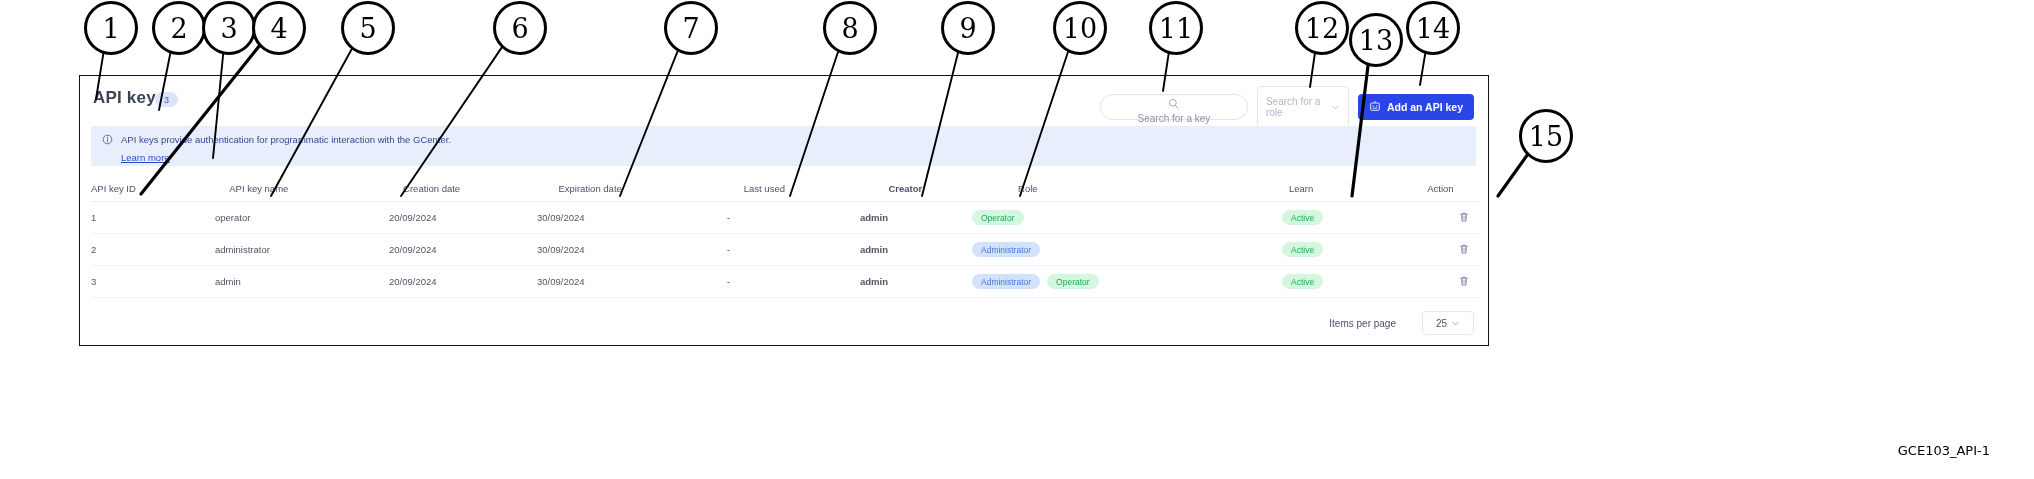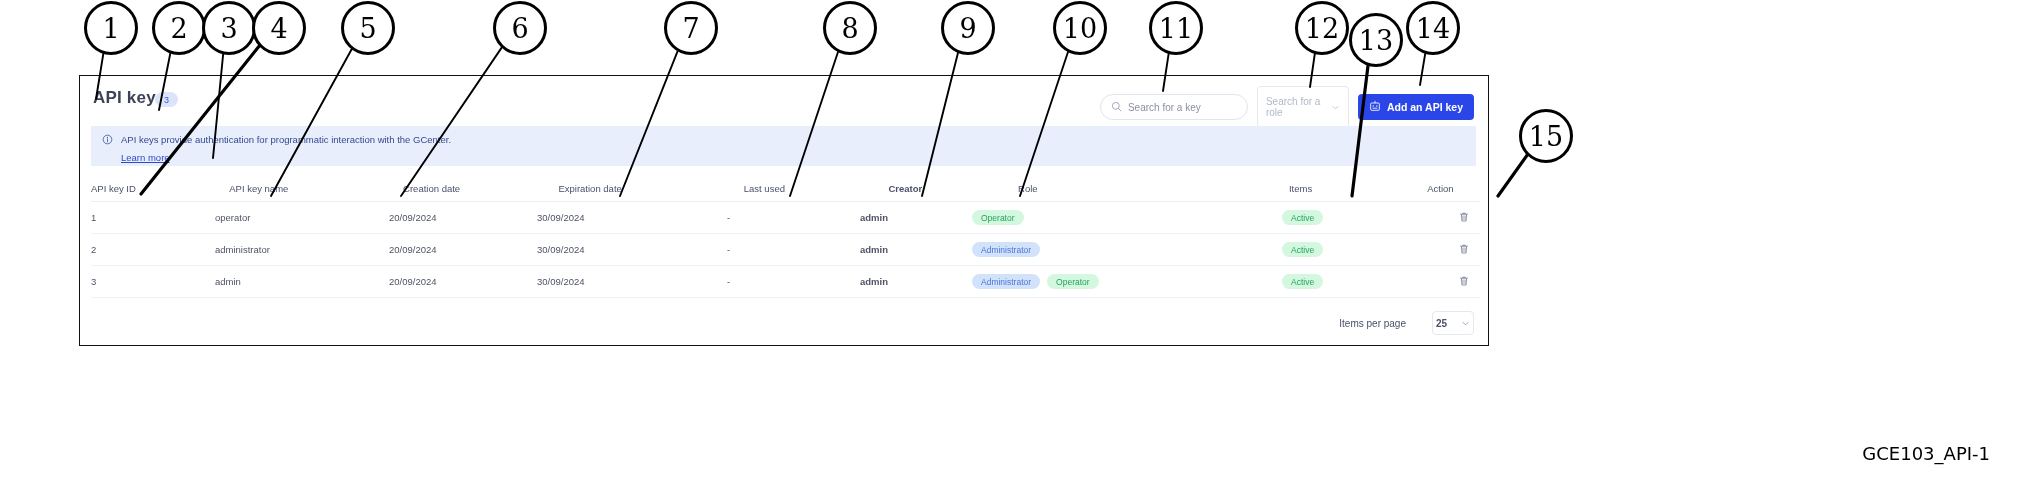--- a/index.html
+++ b/index.html
@@ -33,21 +33,21 @@
     position:absolute;left:75px;top:16px;
     min-width:15px;height:15px;padding:0 4px;border-radius:8px;
     background:#dbe4fb;color:#3a5ccc;
     font-size:9px;display:flex;align-items:center;justify-content:center;
   }
   .head-tools{
     position:absolute;right:14px;top:10px;display:flex;align-items:center;gap:9px;
   }
   .search-pill{
     width:148px;height:26px;border:1px solid #e2e4ef;border-radius:14px;
-    background:#fff;display:flex;align-items:center;gap:6px;padding:0 10px;box-sizing:border-box;
+    background:#fff;display:flex;align-items:center;padding:0 10px;box-sizing:border-box;flex-direction:column;
   }
   .search-pill .ph{font-size:10px;color:#8b90a3;}
   .role-select{
     width:92px;height:42px;border:1px solid #e6e8f0;border-radius:4px;background:#fff;
     display:flex;align-items:center;justify-content:space-between;padding:0 8px;box-sizing:border-box;
   }
   .role-select .ph{font-size:10px;color:#b3b7c9;}
   #add-key-button{
     height:26px;background:#2a46e8;border:none;border-radius:4px;color:#fff;
     display:flex;align-items:center;gap:6px;padding:0 11px;
@@ -87,28 +87,28 @@
   .badge-operator{background:#d4f7e0;color:#25a35a;}
   .badge-administrator{background:#d3e2fb;color:#4a78d8;}
   .badge-active{background:#d4f7e0;color:#25a35a;}
   .trash{cursor:pointer;}
   
   #table-footer{
     position:absolute;right:14px;bottom:10px;display:flex;align-items:center;gap:26px;
   }
   #items-per-page-label{font-size:10px;color:#4a5168;}
   #items-per-page-select{
-    width:42px;height:24px;border:1px solid #e6e8f0;border-radius:4px;background:#fff;
-    display:flex;align-items:center;justify-content:space-between;padding:0 3px;box-sizing:border-box;font-weight:bold;
+    width:52px;height:24px;border:1px solid #e6e8f0;border-radius:4px;background:#fff;
+    display:flex;align-items:center;justify-content:space-between;padding:0 13px;box-sizing:border-box;
   }
   #items-per-page-value{font-size:10px;color:#4a5168;}
   
   #figure-caption{
     position:absolute;right:44px;top:443px;
-    font-size:18px;color:#000;font-family:"DejaVu Sans","Liberation Sans",sans-serif;
+    font-size:13px;color:#000;font-family:"DejaVu Sans","Liberation Sans",sans-serif;
   }
 </style>
 </head>
 <body>
 
 <div id="app-card">
 
   <div class="card-head">
     <div id="page-title">API keys</div>
     <div id="title-count">3</div>
@@ -168,21 +168,21 @@
 
   <div id="keys-table">
     <div class="trow thead">
       <div class="cell c-id">API key ID</div>
       <div class="cell c-name">API key name</div>
       <div class="cell c-created">Creation date</div>
       <div class="cell c-expires">Expiration date</div>
       <div class="cell c-lastused">Last used</div>
       <div class="cell c-creator">Creator</div>
       <div class="cell c-role">Role</div>
-      <div class="cell c-status">Items</div>
+      <div class="cell c-status">Learn</div>
       <div class="cell c-action" style="justify-content:flex-start;padding-right:0;">Action</div>
     </div>
     <div class="tbody" id="table-body">
         <div class="trow">
           <div class="cell c-id">1</div>
           <div class="cell c-name">operator</div>
           <div class="cell c-created">20/09/2024</div>
           <div class="cell c-expires">30/09/2024</div>
           <div class="cell c-lastused">-</div>
           <div class="cell c-creator">admin</div>

